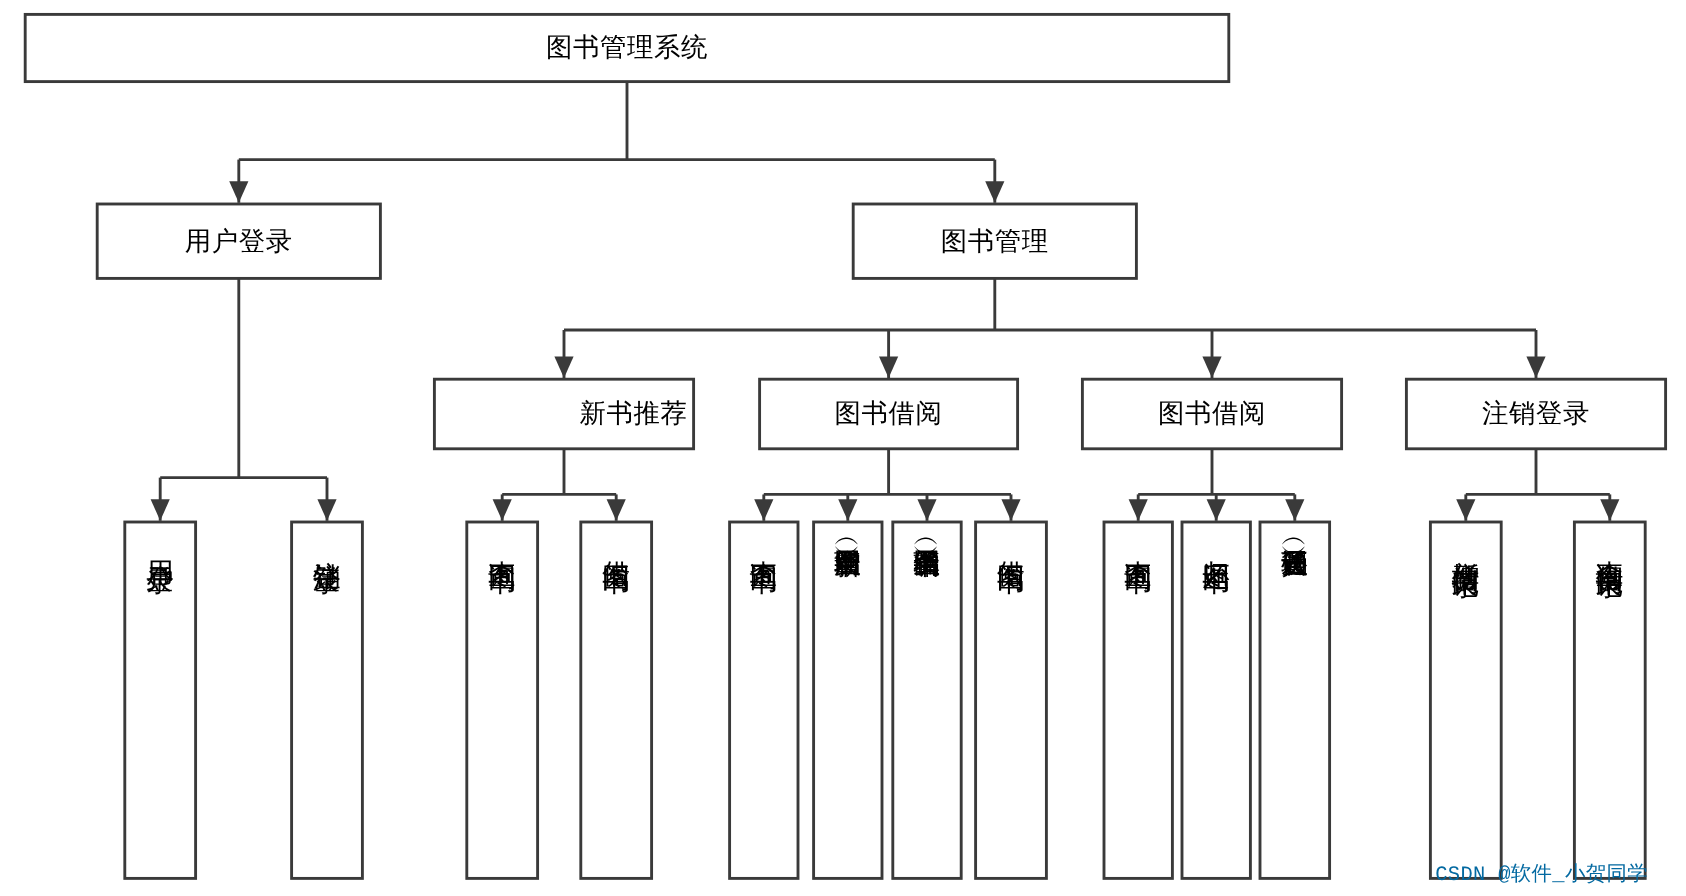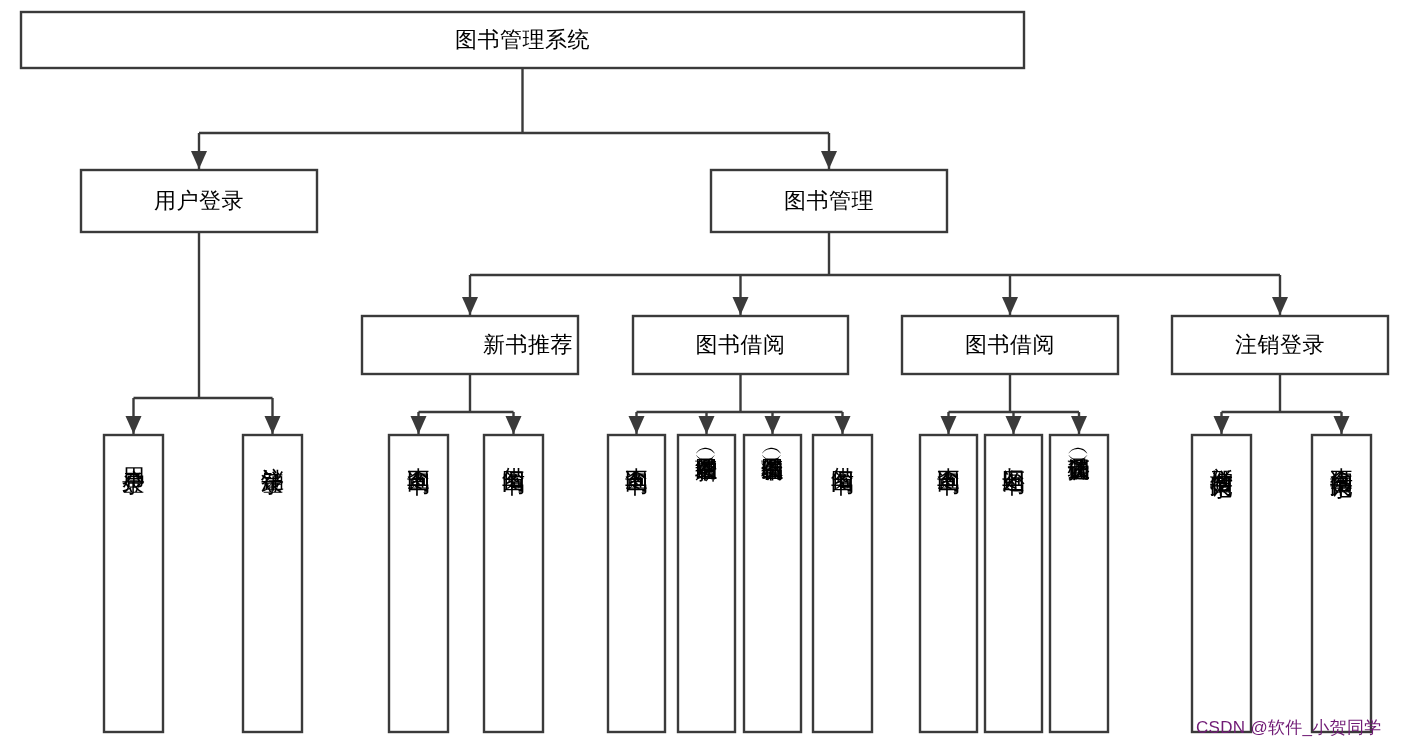--- a/index.html
+++ b/index.html
@@ -67,23 +67,23 @@
     padding-top: 14px;
     white-space: nowrap;
   }
   .node-label.vertical.long {
     font-size: 22px;
     padding-top: 6px;
     letter-spacing: 0px;
   }
   .watermark {
     position: absolute;
-    color: #701a75;
+    color: #0369a1;
     font-size: 17px;
-    font-family: Liberation Sans, sans-serif;
+    font-family: Liberation Mono, monospace;
     white-space: nowrap;
     letter-spacing: 0.3px;
   }
 </style>
 </head>
 <body>
 
 <div id="diagram-root">
 
   <svg class="diagram-canvas" viewBox="0 0 1405 747" xmlns="http://www.w3.org/2000/svg">

